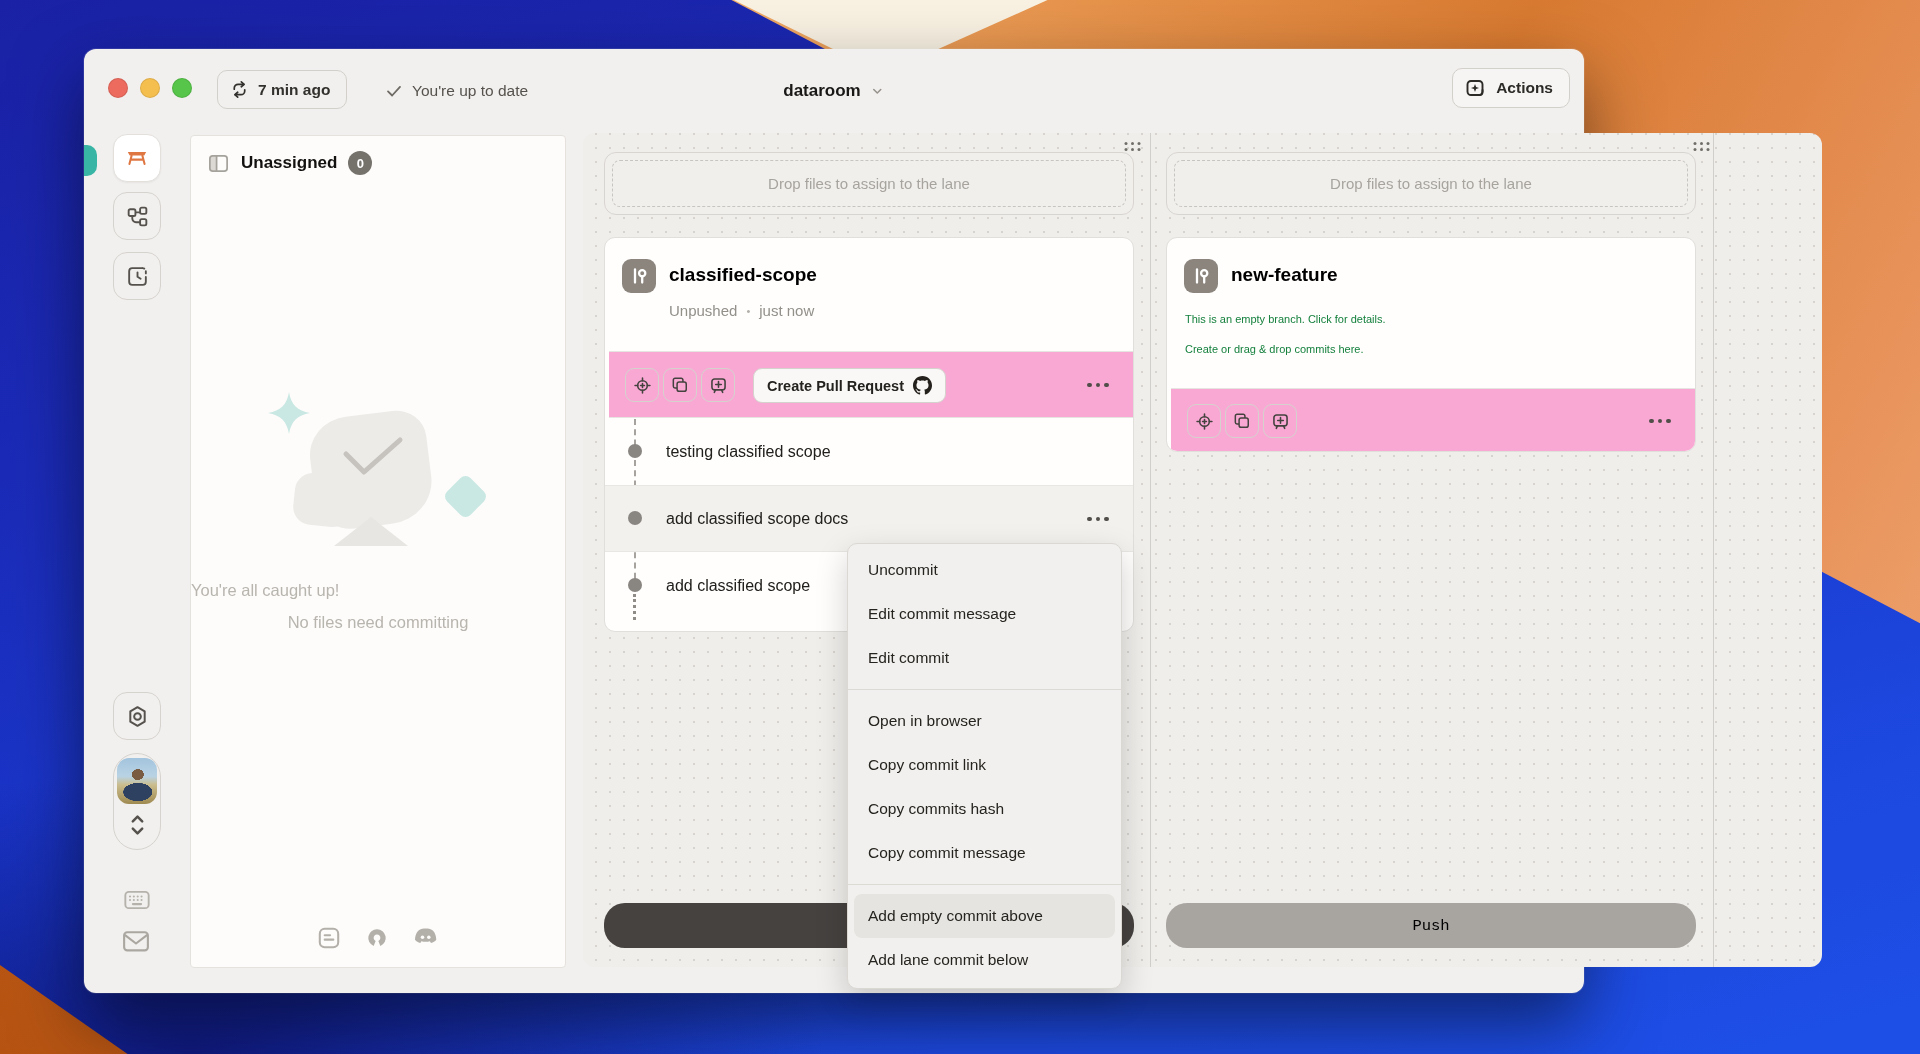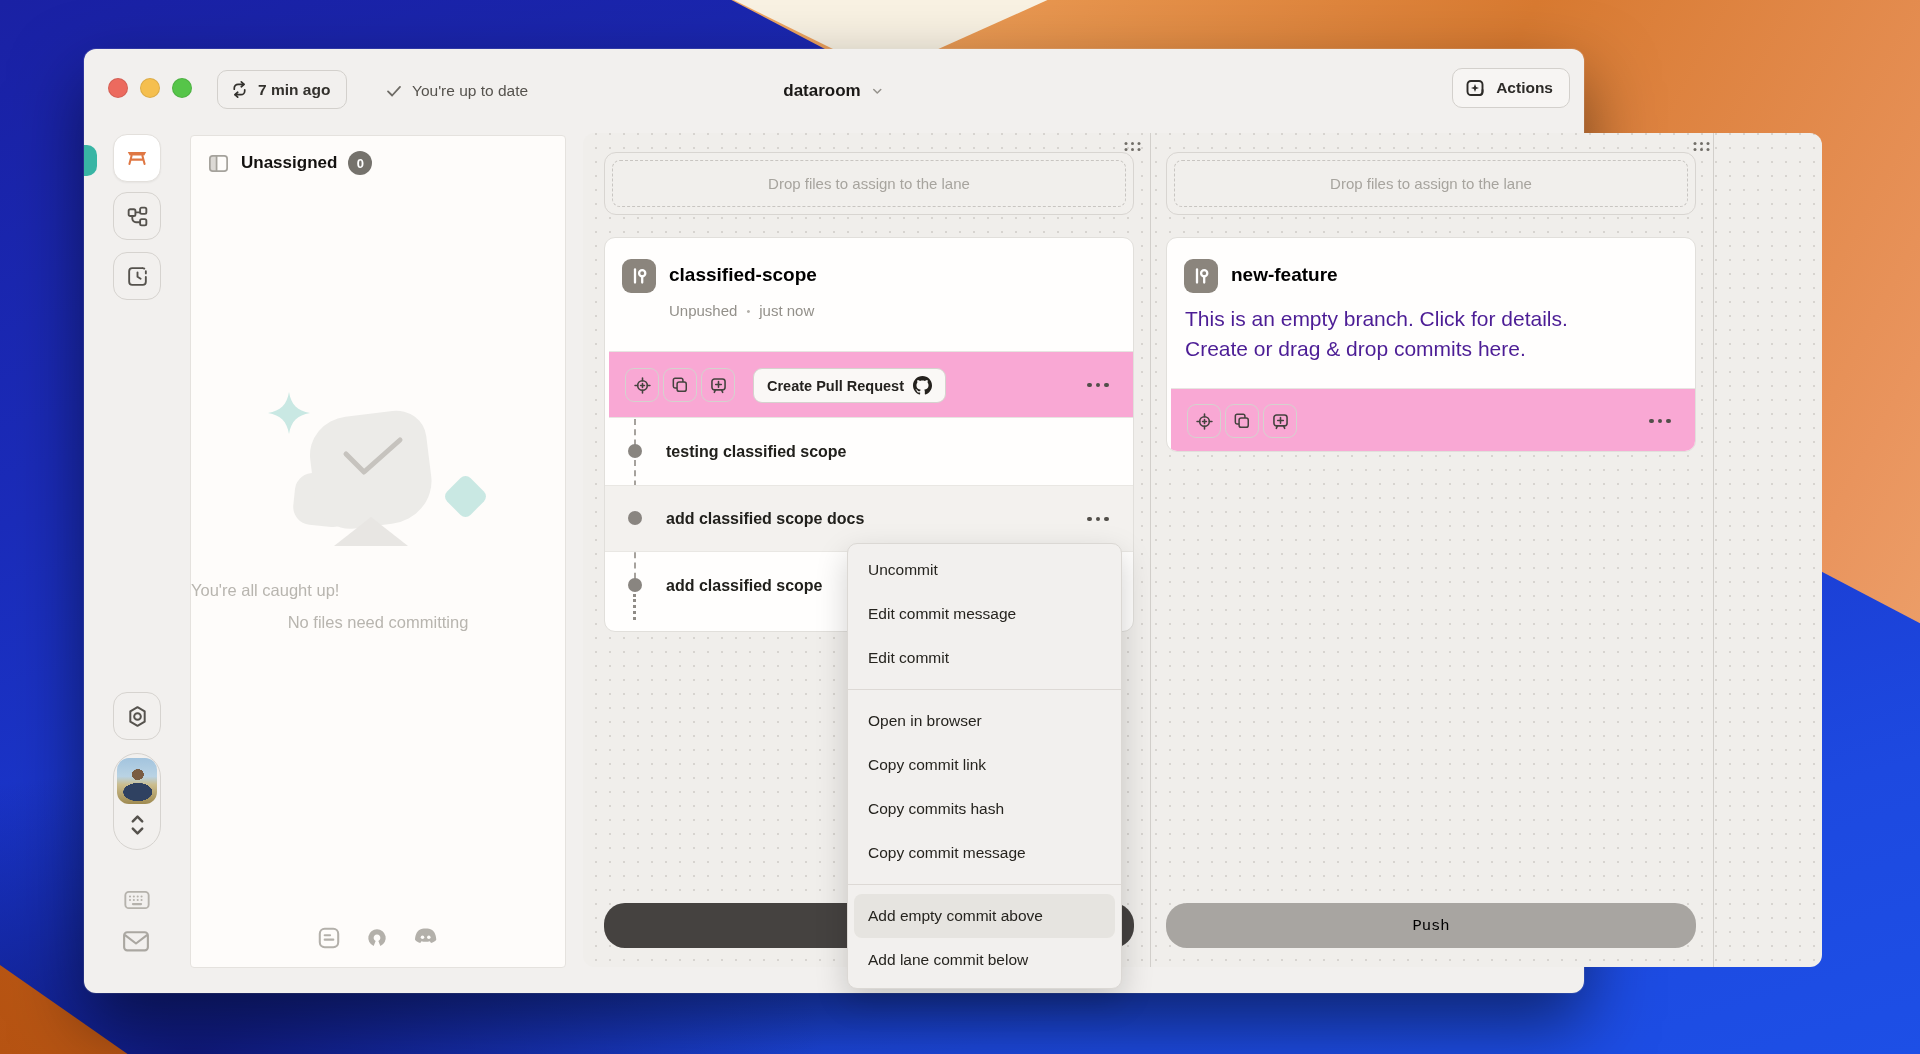--- a/index.html
+++ b/index.html
@@ -94,35 +94,35 @@
   .dropzone-inner { width:100%; height:100%; border:1.5px dashed #c8c5c1; border-radius:8px;
     display:flex; align-items:center; justify-content:center; font-size:15px; color:#a7a49e; }
 
   .card { position:absolute; top:104px; width:530px; background:#fffefd; border:1px solid #e1dfdb;
     border-radius:11px; overflow:hidden; }
   .branch-badge { position:absolute; left:17px; top:21px; width:34px; height:34px; border-radius:9px;
     background:#8b857d; display:flex; align-items:center; justify-content:center; }
   .branch-name { position:absolute; left:64px; top:26px; font-size:19px; font-weight:700; color:#000000;text-align:center; }
   .branch-meta { position:absolute; left:64px; top:64px; font-size:15px; color:#93908a;
     display:flex; align-items:center; gap:9px; }
-  .branch-desc { position:absolute; left:18px; top:66px; font-size:21px; color:#4c1d95; line-height:30px; }
+  .branch-desc { position:absolute; left:18px; top:66px; font-size:11px; color:#15803d; line-height:30px; }
 
   .action-row { position:absolute; left:4px; right:0; background:#f9a8d4; }
   .icon-btn { position:absolute; width:34px; height:34px; border:1px solid #d5d2ce; border-radius:9px;
     background:transparent; display:flex; align-items:center; justify-content:center; }
   .pr-btn { position:absolute; left:144px; top:16px; height:35px; padding:0 13px; display:flex; align-items:center; gap:9px;
     border:1px solid #d5d2ce; border-radius:9px; background:#faf8f6; font-size:14.5px; font-weight:700; color:#24221f; }
   .dots3 { display:flex; gap:4px; }
   .dots3 i { width:4.5px; height:4.5px; border-radius:50%; background:#514e49; }
   .overflow-btn { position:absolute; right:18px; width:34px; height:34px; display:flex; align-items:center; justify-content:center; }
 
   .commit-rows { position:absolute; left:0; right:0; top:180px; }
   .commit-row { position:relative; height:67px; }
   .commit-row.hover { background:#f3f1ee; border-top:1px solid #e9e7e3; border-bottom:1px solid #e9e7e3; }
-  .commit-msg { position:absolute; left:61px; top:50%; transform:translateY(-50%); font-size:16px; font-weight:700;
+  .commit-msg { position:absolute; left:61px; top:50%; transform:translateY(-50%); font-size:16px; font-weight:400;
     color:#21201c; white-space:nowrap; }
   .commit-dot { position:absolute; left:23px; top:26px; width:14px; height:14px; border-radius:50%; background:#898580; }
   .connector { position:absolute; left:29px; top:181px; height:170px; width:0; border-left:2px dashed #a6a29d; }
   .connector-tail { position:absolute; left:28px; top:356px; height:26px; width:0; border-left:3px dotted #8f8b86; }
 
   .lane-btn { position:absolute; top:770px; width:530px; height:45px; border-radius:21px; border:none;
     display:flex; align-items:center; justify-content:center; font-size:15.5px; color:#000000;font-family:Liberation Mono, monospace; }
   .lane-btn.dark { background:#454240; }
   .lane-btn.gray { background:#a8a5a1; }
 

